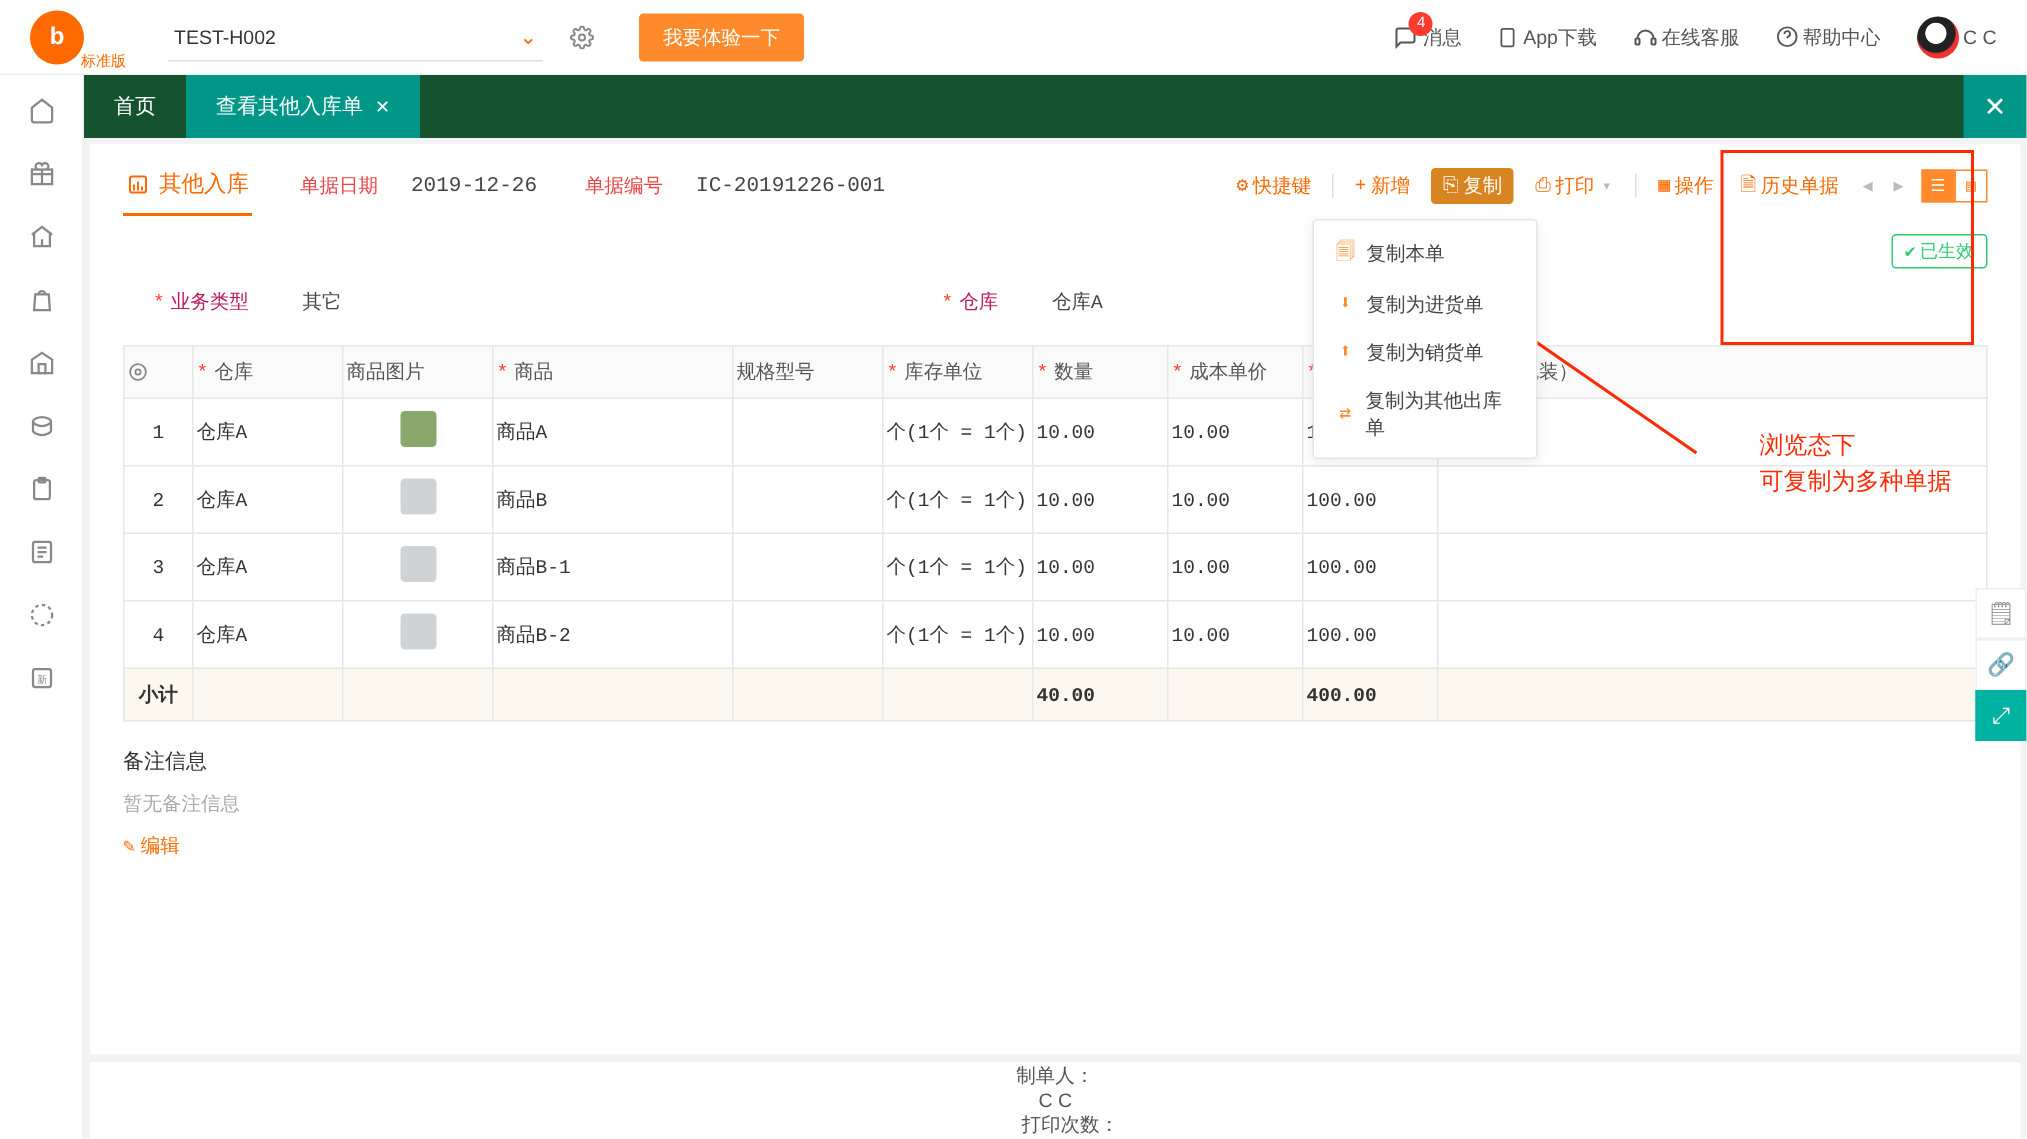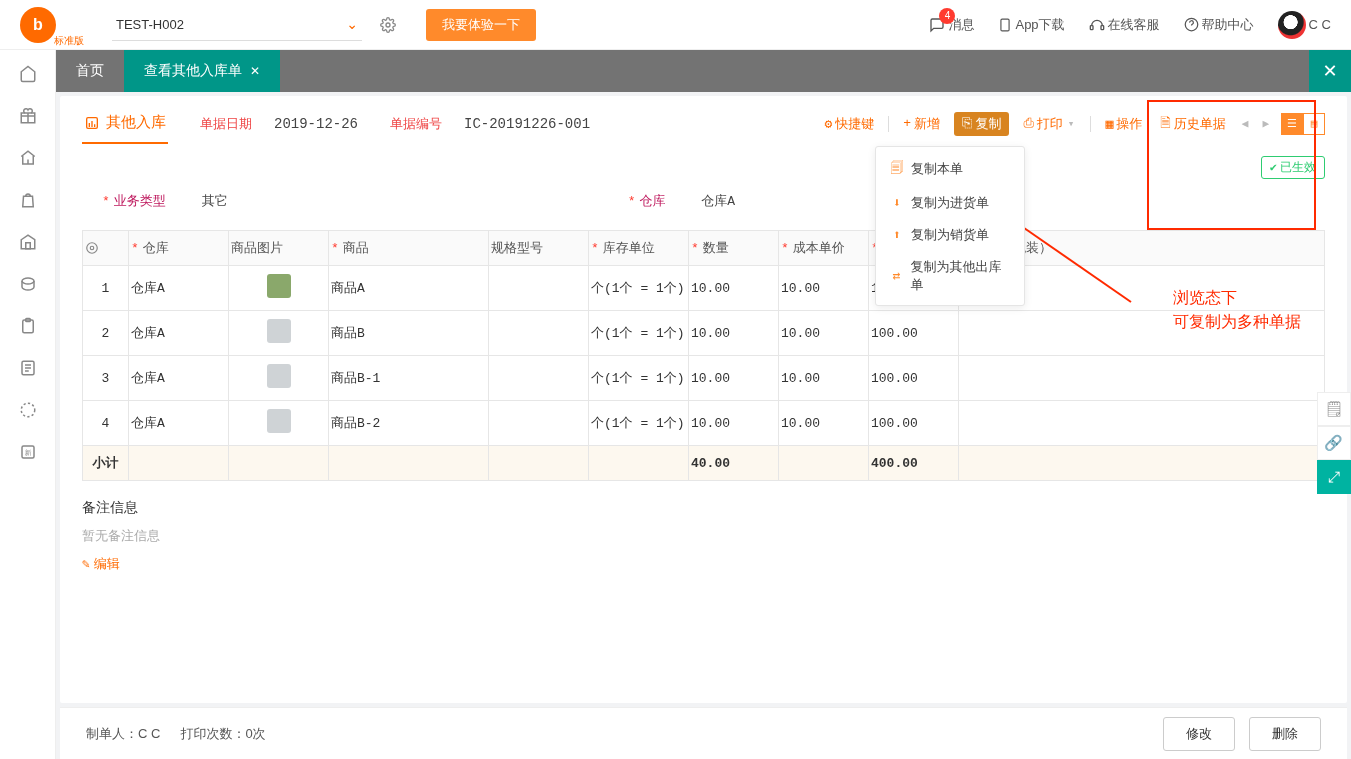--- a/index.html
+++ b/index.html
@@ -12,21 +12,21 @@
 .gear-top { margin-left:18px; color:#888; font-size:16px; cursor:pointer; }
 .try-btn { margin-left:30px; background:#ff8a2b; color:#fff; border:none; border-radius:3px; height:32px; padding:0 16px; cursor:pointer; font-size:13px; }
 .top-right { margin-left:auto; display:flex; align-items:center; gap:24px; color:#555; }
 .tr-item { display:flex; align-items:center; gap:3px; cursor:pointer; position:relative; font-size:13px; }
 .badge { position:absolute; top:-8px; left:10px; background:#ff3b30; color:#fff; font-size:10px; border-radius:8px; min-width:16px; height:16px; display:flex; align-items:center; justify-content:center; padding:0 3px; }
 .avatar { width:28px; height:28px; border-radius:50%; background:radial-gradient(circle at 45% 40%, #fff 30%, #222 32% 55%, #e33 60%); }
 
 .sidebar { position:absolute; left:0; top:50px; width:56px; bottom:0; background:#fff; border-right:1px solid #eee; display:flex; flex-direction:column; align-items:center; padding-top:14px; gap:22px; }
 .sb-ic { width:20px; height:20px; color:#888; cursor:pointer; display:flex; align-items:center; justify-content:center; }
 
-.tabs { position:absolute; left:56px; top:50px; right:0; height:42px; background:#737373; display:flex; align-items:stretch; }
+.tabs { position:absolute; left:56px; top:50px; right:0; height:42px; background:#14532d; display:flex; align-items:stretch; }
 .tab { padding:0 20px; display:flex; align-items:center; color:#fff; font-size:14px; cursor:pointer; gap:8px; }
 .tab.alt { background:#009688; }
 .tab .close { font-size:12px; }
 .tabs .big-close { margin-left:auto; width:42px; display:flex; align-items:center; justify-content:center; color:#fff; cursor:pointer; background:#009688; font-size:18px; }
 
 .page { position:absolute; left:56px; top:92px; right:0; bottom:0; background:#f2f3f5; padding:4px 4px 0 4px; }
 .card { background:#fff; border-radius:2px; height:calc(100% - 56px); position:relative; padding:0 22px 16px 22px; overflow:visible;font-family:Liberation Mono, monospace; }
 .card-head { height:56px; display:flex; align-items:center; gap:16px; border-bottom:1px solid transparent; }
 .card-tab { display:flex; align-items:center; gap:6px; color:#ff6a00; font-size:15px; padding:10px 2px; border-bottom:2px solid #ff6a00; }
 .meta { color:#ef4444; font-size:13px; margin-left:16px; }
@@ -53,21 +53,21 @@
 table.grid th, table.grid td { border:1px solid #e6e6e6; padding:8px 2px; text-align:left; height:34px; }
 table.grid th { background:#fafafa; color:#555; font-weight:normal; }
 table.grid td.center, table.grid th.center { text-align:center; }
 .thumb { width:24px; height:24px; border-radius:3px; display:inline-block; }
 tr.subtotal td { background:#fdf8ef; font-weight:bold; }
 
 .remark-title { margin-top:18px; font-size:14px; color:#333; }
 .remark-empty { margin-top:10px; color:#aaa; font-size:13px; }
 .edit-link { margin-top:10px; color:#ff6a00; font-size:13px; display:inline-flex; align-items:center; gap:4px; cursor:pointer; }
 
-.footer { position:absolute; left:4px; right:4px; bottom:0; height:52px; background:#fff; border-top:1px solid #eee; display:flex; align-items:center; padding:0 26px; font-size:13px; color:#555; }
+.footer { position:absolute; left:4px; right:4px; bottom:0; height:52px; background:#fff; border-top:1px solid #eee; display:flex; align-items:center; padding:0 26px; font-size:13px; color:#555;flex-direction:column; }
 .footer .btns { margin-left:auto; display:flex; gap:14px; }
 .fbtn { border:1px solid #ccc; background:#fff; padding:7px 22px; border-radius:3px; cursor:pointer; font-size:13px; color:#333; }
 
 .dropdown { position:absolute; top:36px; right:300px; width:150px; background:#fff; border:1px solid #e5e5e5; box-shadow:0 2px 8px rgba(0,0,0,0.08); border-radius:3px; padding:4px 0; z-index:50; }
 .dd-item { padding:7px 14px; display:flex; align-items:center; gap:7px; cursor:pointer; font-size:13px; color:#444; }
 .dd-item .ic { color:#ff8a2b; font-size:13px; width:14px; display:inline-flex; justify-content:center;}
 
 .annot-box { position:absolute; top:100px; right:35px; width:169px; height:130px; border:2px solid #ff2a00; pointer-events:none; z-index:40; }
 .annot-arrow { position:absolute; top:202px; right:200px; width:160px; height:120px; pointer-events:none; z-index:41; }
 .annot-text { position:absolute; top:286px; right:50px; color:#ff2a00; font-size:16px; line-height:1.5; z-index:41; pointer-events:none; }

